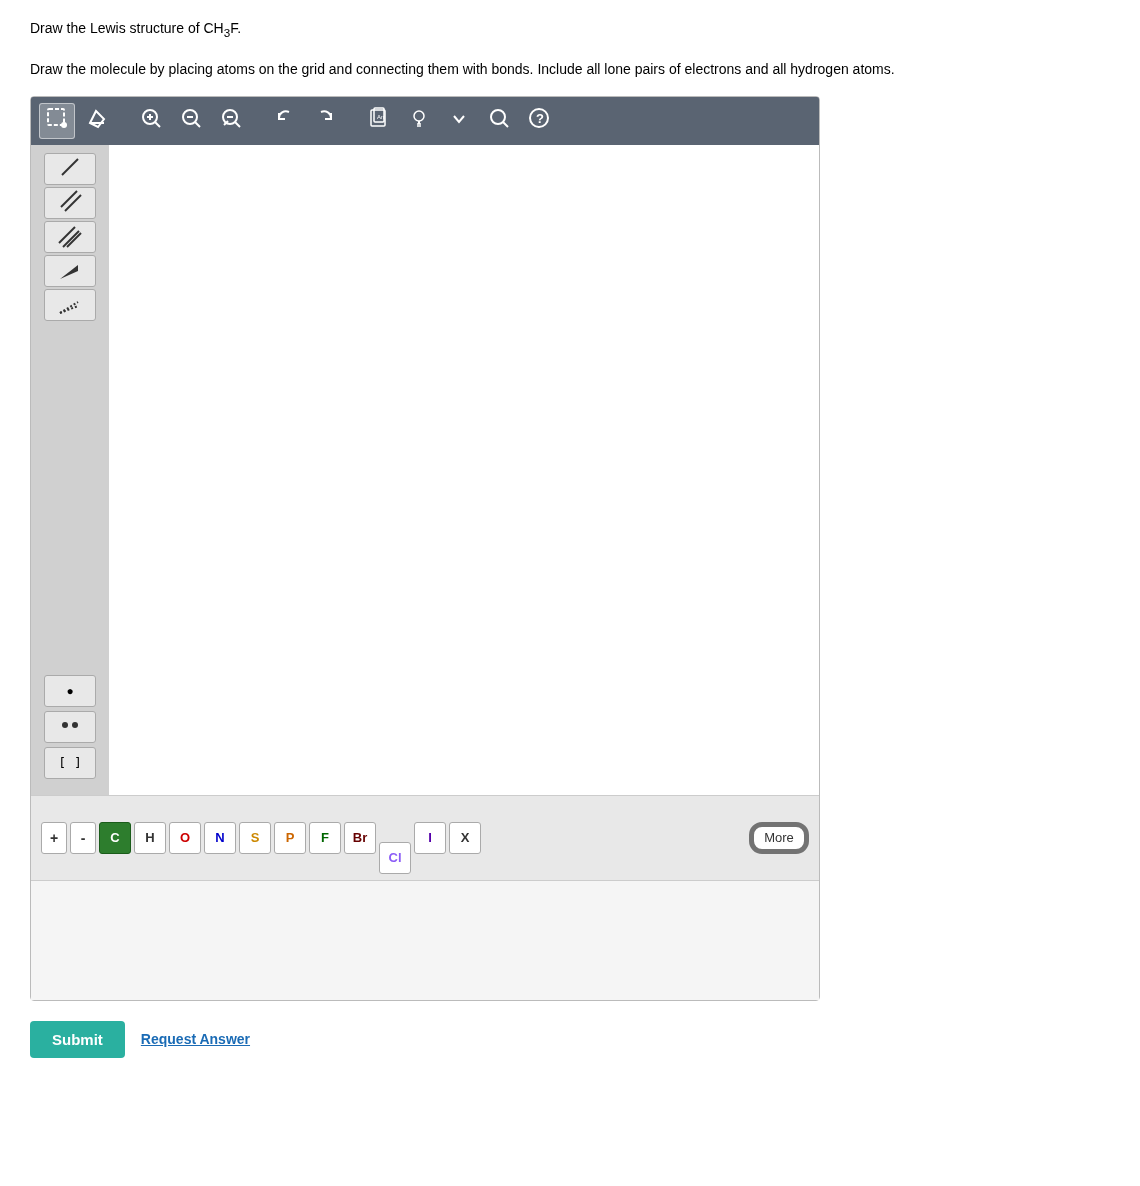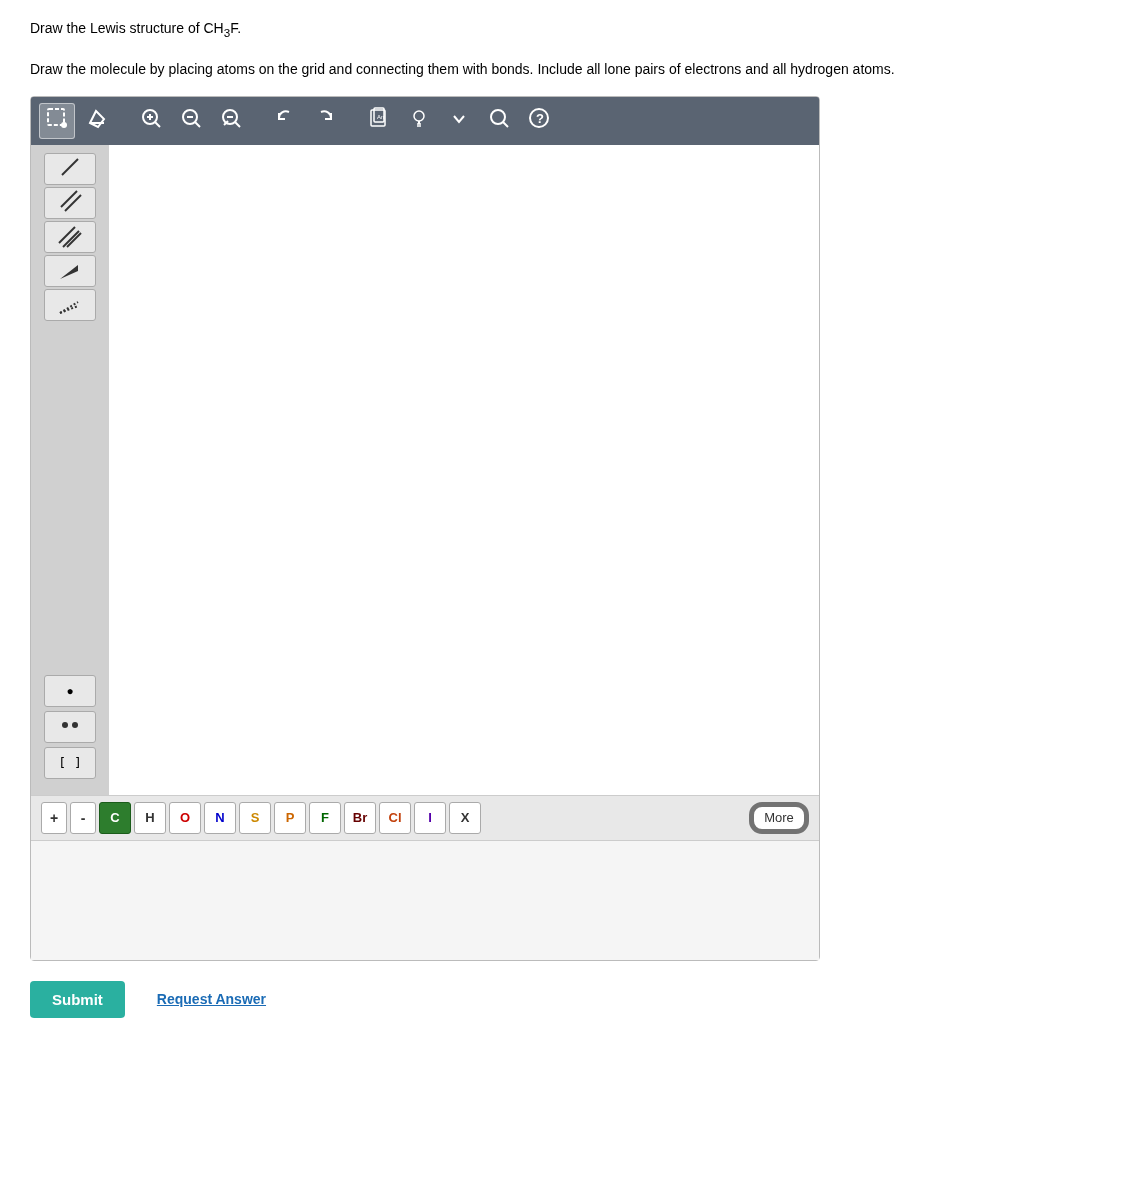--- a/index.html
+++ b/index.html
@@ -159,21 +159,21 @@
       color: #fff;
       border-color: #1a5c1a;
     }
     .atom-btn.atom-h { color: #333; }
     .atom-btn.atom-o { color: #cc0000; }
     .atom-btn.atom-n { color: #0000cc; }
     .atom-btn.atom-s { color: #cc8800; }
     .atom-btn.atom-p { color: #cc6600; }
     .atom-btn.atom-f { color: #006600; }
     .atom-btn.atom-br { color: #660000; text-align: right; }
-    .atom-btn.atom-cl { color: #c2410c; }
+    .atom-btn.atom-cl { color: #8b5cf6; margin-top: 40px; }
     .atom-btn.atom-i { color: #5500aa; }
     .atom-btn.atom-x { color: #333; }
     .more-btn {
       min-width: 60px;
       height: 32px;
       background: #fff;
       border: 5px solid #737373;
       border-radius: 13px;
       cursor: pointer;
       display: flex;
@@ -202,21 +202,21 @@
     .footer-area {
       background: #f5f5f5;
       height: 120px;
       border-top: 1px solid #ccc;
     }
 
     
     .action-row {
       display: flex;
       align-items: center;
-      gap: 32px;
+      gap: 16px;
       margin-top: 20px;
     }
     .submit-btn {
       background: #2ab0a0;
       color: #fff;
       border: none;
       border-radius: 4px;
       padding: 10px 22px;
       font-size: 15px;
       font-weight: bold;

